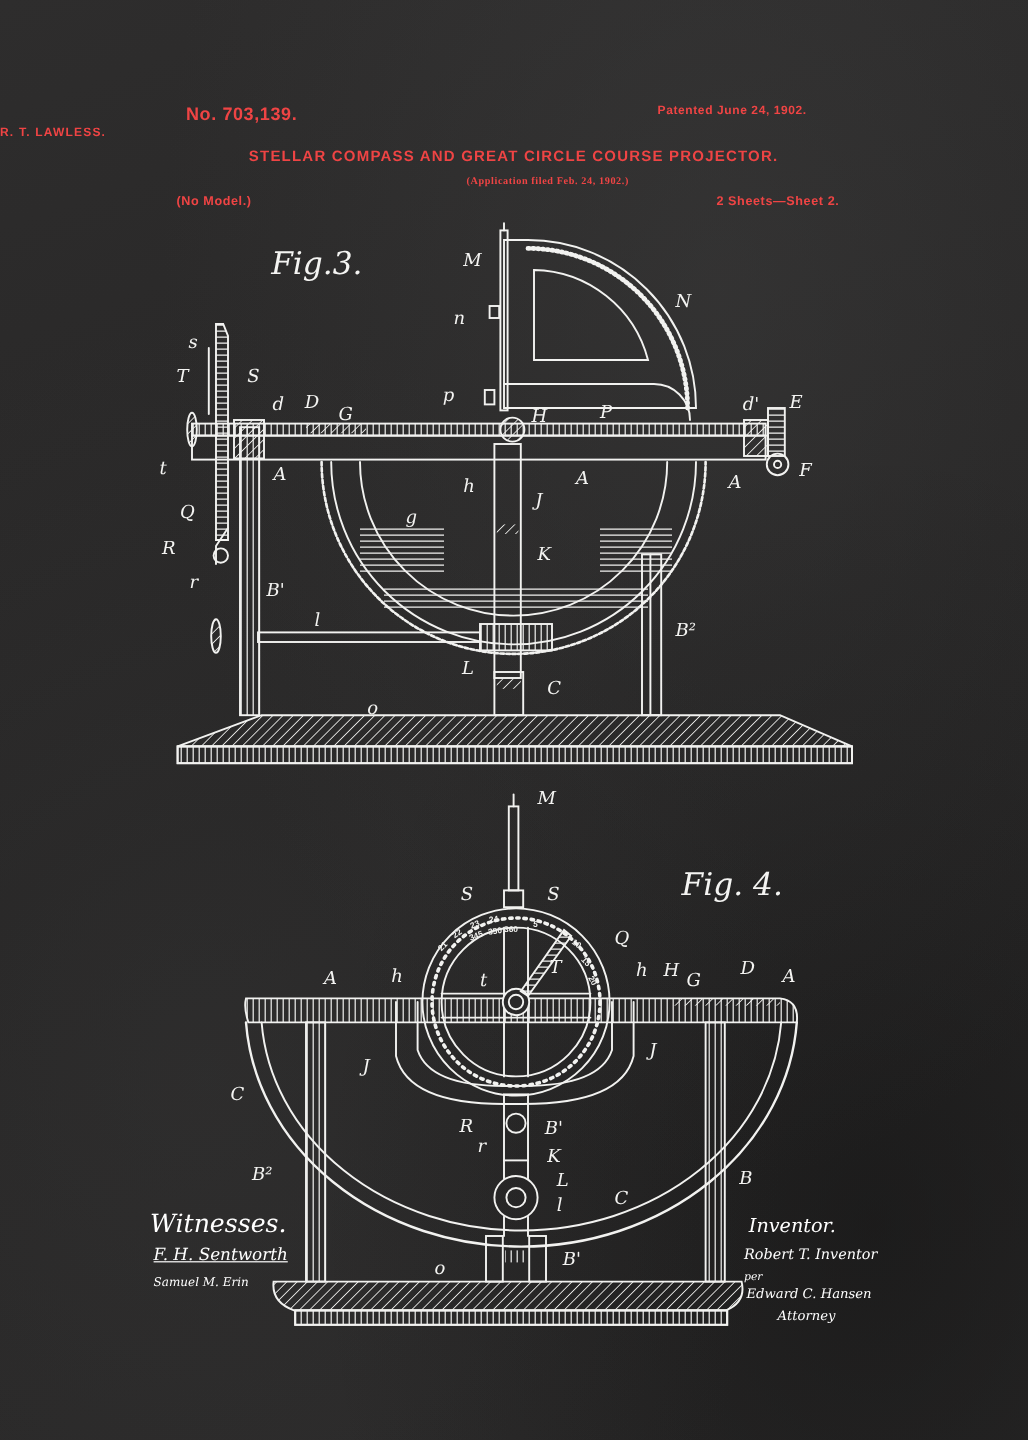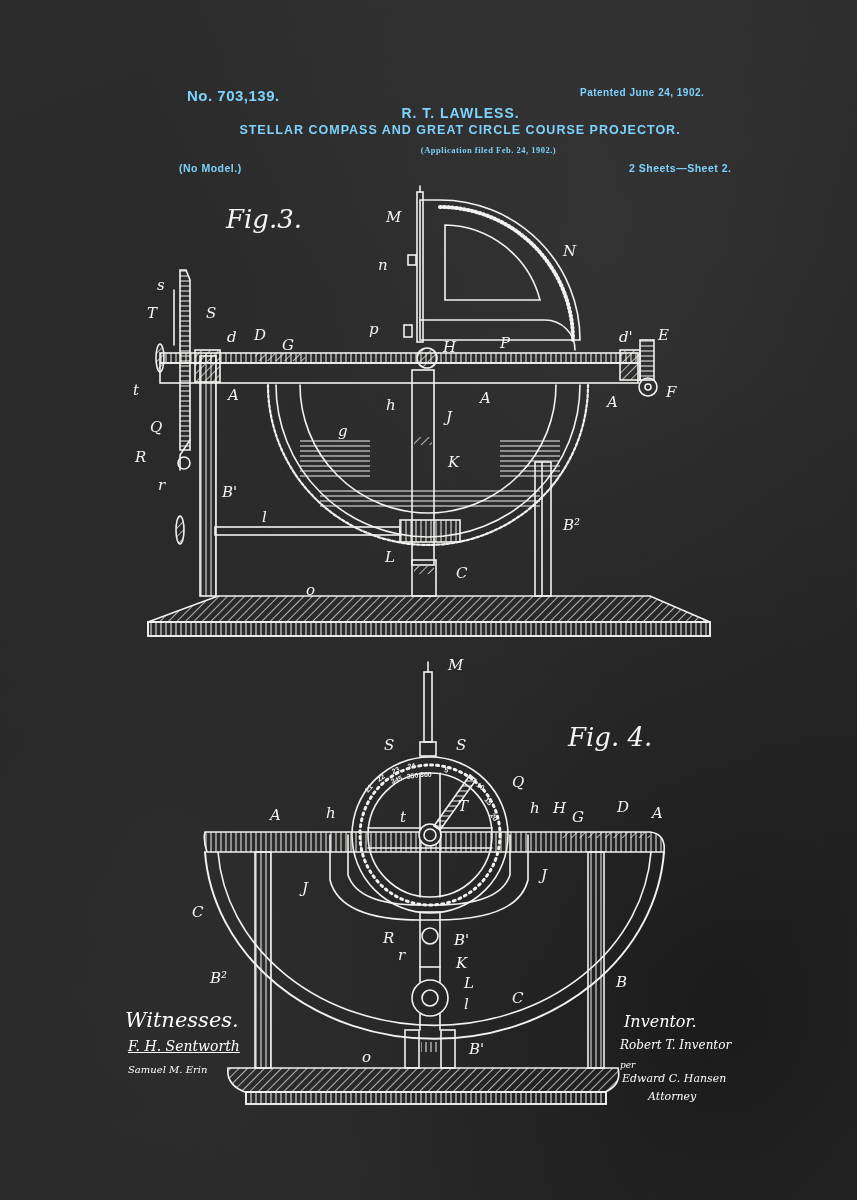--- a/index.html
+++ b/index.html
@@ -11,24 +11,24 @@
     color: #f2f2f0;
   }
   .board {
     position: absolute; inset: 0;
     background:
       radial-gradient(ellipse at 70% 20%, rgba(70,70,70,0.35), transparent 55%),
       radial-gradient(ellipse at 20% 75%, rgba(60,60,60,0.30), transparent 50%),
       radial-gradient(ellipse at 85% 85%, rgba(15,15,15,0.5), transparent 45%),
       linear-gradient(160deg, #2e2d2d 0%, #262525 50%, #2b2a2a 100%);
   }
-  .hdr { position: absolute; font-weight: bold; white-space: nowrap; color: #7dd3fc; letter-spacing: 0.5px; margin-left: 32px; }
+  .hdr { position: absolute; font-weight: bold; white-space: nowrap; color: #ef4444; letter-spacing: 0.5px; }
   .patno { left: 155px; top: 87px; font-size: 15px; }
   .patdate { left: 548px; top: 87px; font-size: 10px; text-align: right; }
-  .inventor-name { left: 0; width: 857px; text-align: center; top: 105px; font-size: 14px; letter-spacing: 1px; }
+  .inventor-name { left: 0; width: 857px; top: 105px; font-size: 10px; letter-spacing: 1px; }
   .title { left: 0; width: 856px; text-align: center; top: 123px; font-size: 12.5px; letter-spacing: 1px; }
   .appfiled { left: 0; width: 857px; text-align: center; top: 145px; font-size: 8.5px; font-family: "Liberation Serif", serif; font-weight: bold; padding-left: 28px; }
   .nomodel { left: 147px; top: 162px; font-size: 10.5px; }
   .sheets { left: 597px; top: 162px; font-size: 10.5px; }
   svg.drawing { position: absolute; left: 0; top: 0; }
   .script { font-family: "DejaVu Serif", serif; font-style: italic; fill: #f4f4f2; }
   .lbl { font-family: "DejaVu Serif", serif; font-style: italic; fill: #f4f4f2; font-size: 15px; }
   .sig { position: absolute; font-family: "DejaVu Serif", serif; font-style: italic; color: #ffffff; white-space: nowrap; }
 </style>
 </head>

